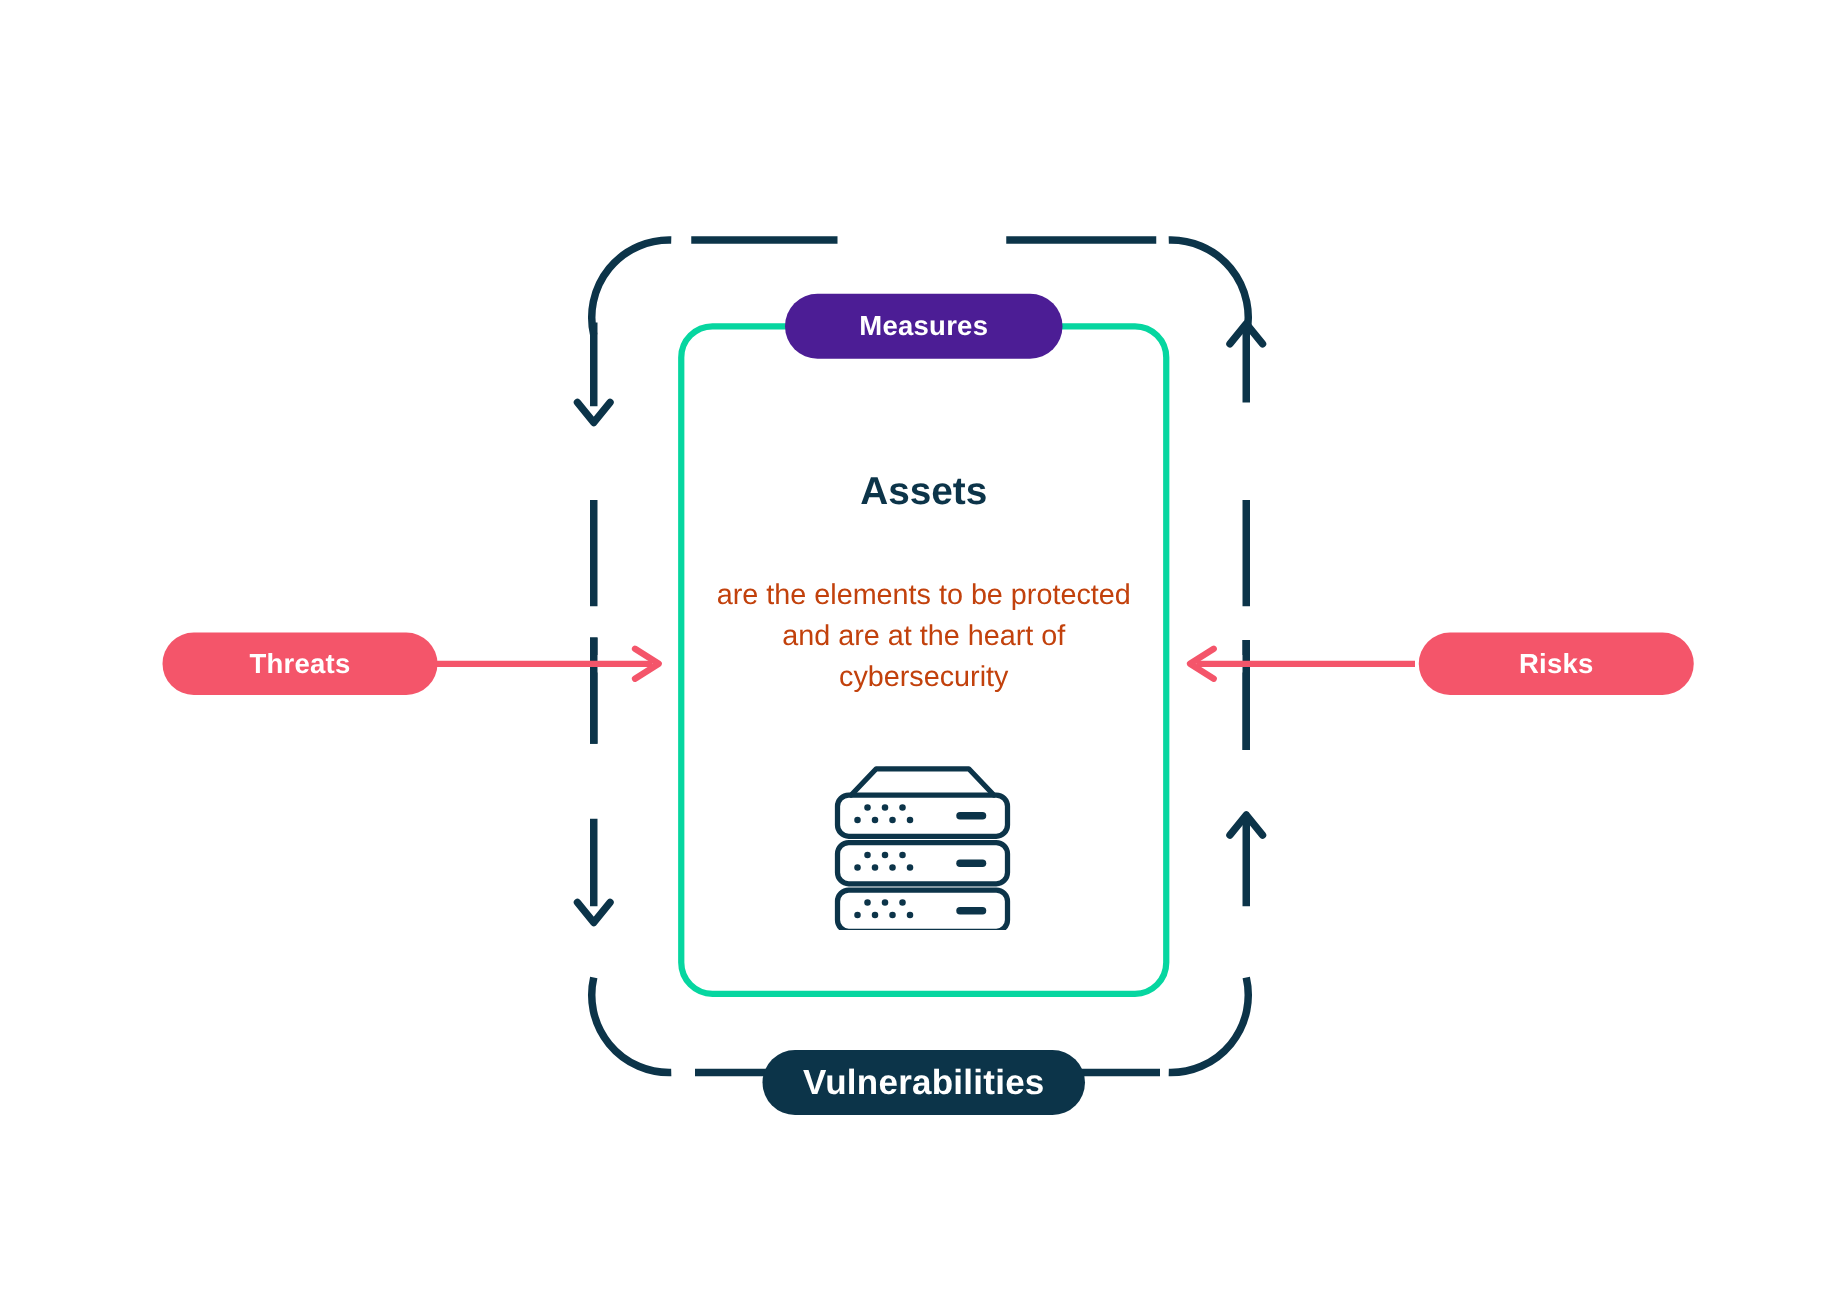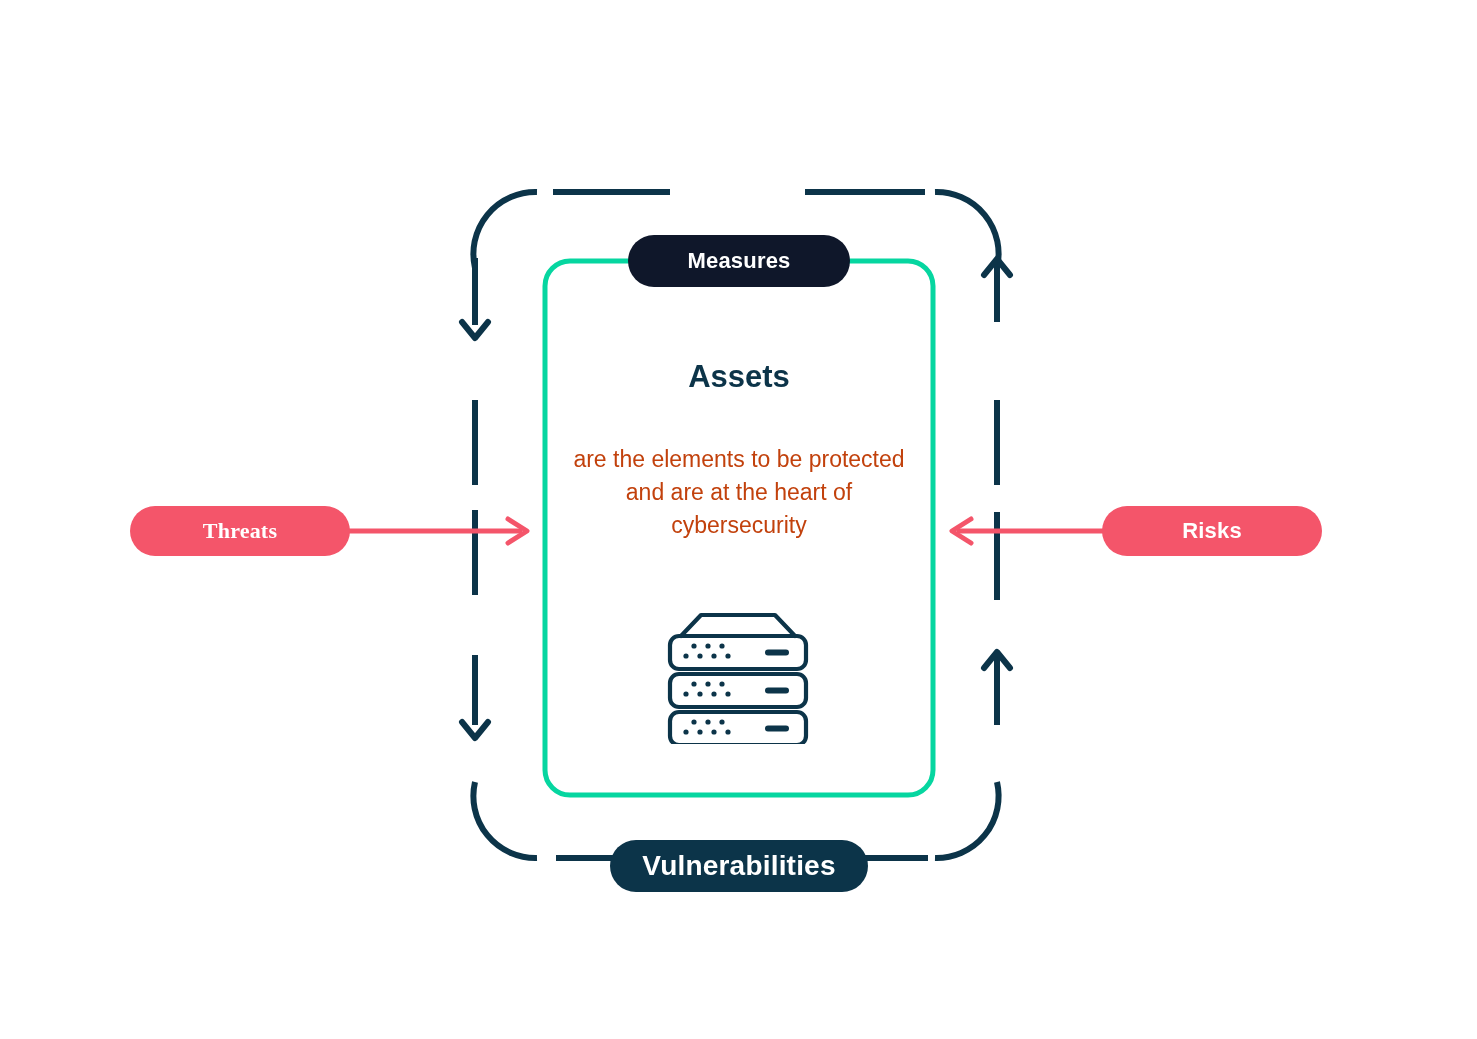--- a/index.html
+++ b/index.html
@@ -40,66 +40,65 @@
     letter-spacing: 0.2px;
     white-space: nowrap;
     box-sizing: border-box;
   }
 
   #pill-measures {
     left: 628px;
     top: 235px;
     width: 222px;
     height: 52px;
-    background: #0f172a;
+    background: #4c1d95;
     font-size: 22px;
   }
 
   #pill-vulnerabilities {
     left: 610px;
     top: 840px;
     width: 258px;
     height: 52px;
     background: #0c3449;
     font-size: 28px;
   }
 
   #pill-threats {
     left: 130px;
     top: 506px;
     width: 220px;
     height: 50px;
     background: #f4556a;
     font-size: 22px;
-    font-family: Liberation Serif, serif;
   }
 
   #pill-risks {
-    left: 1102px;
+    left: 1135px;
     top: 506px;
     width: 220px;
     height: 50px;
     background: #f4556a;
     font-size: 22px;
   }
 
   
   #assets-block {
     position: absolute;
     left: 560px;
     top: 358px;
     width: 358px;
     text-align: center;
   }
 
   #assets-title {
     font-size: 31px;
     font-weight: bold;
     color: #0c3449;
-    margin: 0;
+    margin: 16px;
     line-height: 1.2;
   }
 
   #assets-description {
     font-size: 23px;
     color: #c2410c;
     margin: 48px 0 0 0;
     line-height: 1.42;
   }
 

